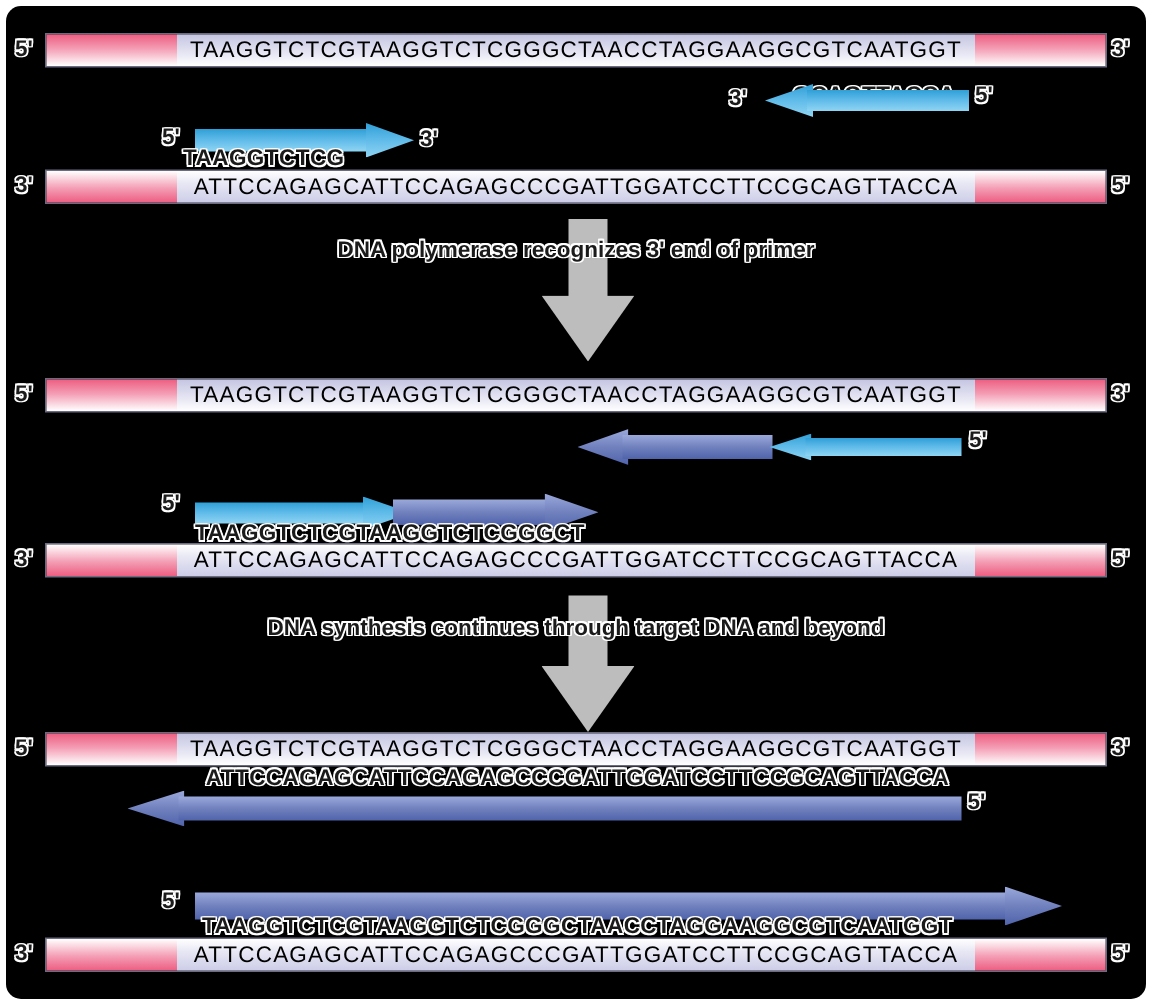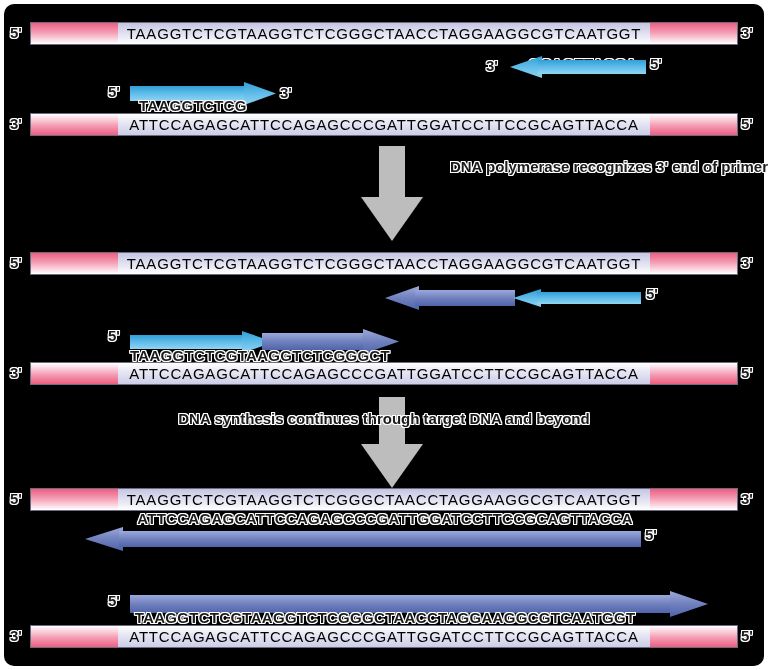--- a/index.html
+++ b/index.html
@@ -63,33 +63,33 @@
   </div>
   <div class="ol" style="left:486px;top:58px;">3'</div>
   <div class="ol" style="left:650px;top:56px;">5'</div>
 
   <div class="ol" style="left:108px;top:84px;">5'</div>
   <div class="ar ar-r cyan" style="left:130px;top:82px;width:146px;height:23px;">
     <div class="bd"></div>
     <div class="hd"></div>
   </div>
   <div class="ol" style="left:280px;top:85px;">3'</div>
-  <div class="ol seqtxt" style="left:139px;top:98px;">TAAGGTCTCG</div>
+  <div class="ol seqtxt" style="left:122px;top:98px;">TAAGGTCTCG</div>
 
   <div class="bar botb" style="top:113px;">
     <div class="cap"></div>
     <div class="mid">ATTCCAGAGCATTCCAGAGCCCGATTGGATCCTTCCGCAGTTACCA</div>
     <div class="cap"></div>
   </div>
   <div class="ol" style="left:10px;top:116px;">3'</div>
   <div class="ol" style="left:741px;top:116px;">5'</div>
 
   <div class="gstem" style="left:379px;top:146px;width:26px;height:52px;"></div>
   <div class="ghead" style="left:361px;top:197px;width:62px;height:44px;"></div>
-  <div class="ol ctr" style="left:0;top:159px;width:768px;text-align:right;">DNA polymerase recognizes 3' end of primer</div>
+  <div class="ol ctr" style="left:0;top:159px;width:768px;">DNA polymerase recognizes 3' end of primer</div>
 
   <div class="bar topb" style="top:252px;">
     <div class="cap"></div>
     <div class="mid">TAAGGTCTCGTAAGGTCTCGGGCTAACCTAGGAAGGCGTCAATGGT</div>
     <div class="cap"></div>
   </div>
   <div class="ol" style="left:10px;top:255px;">5'</div>
   <div class="ol" style="left:741px;top:255px;">3'</div>
 
   <div class="ar ar-l slate" style="left:385px;top:286px;width:130px;height:24px;">

